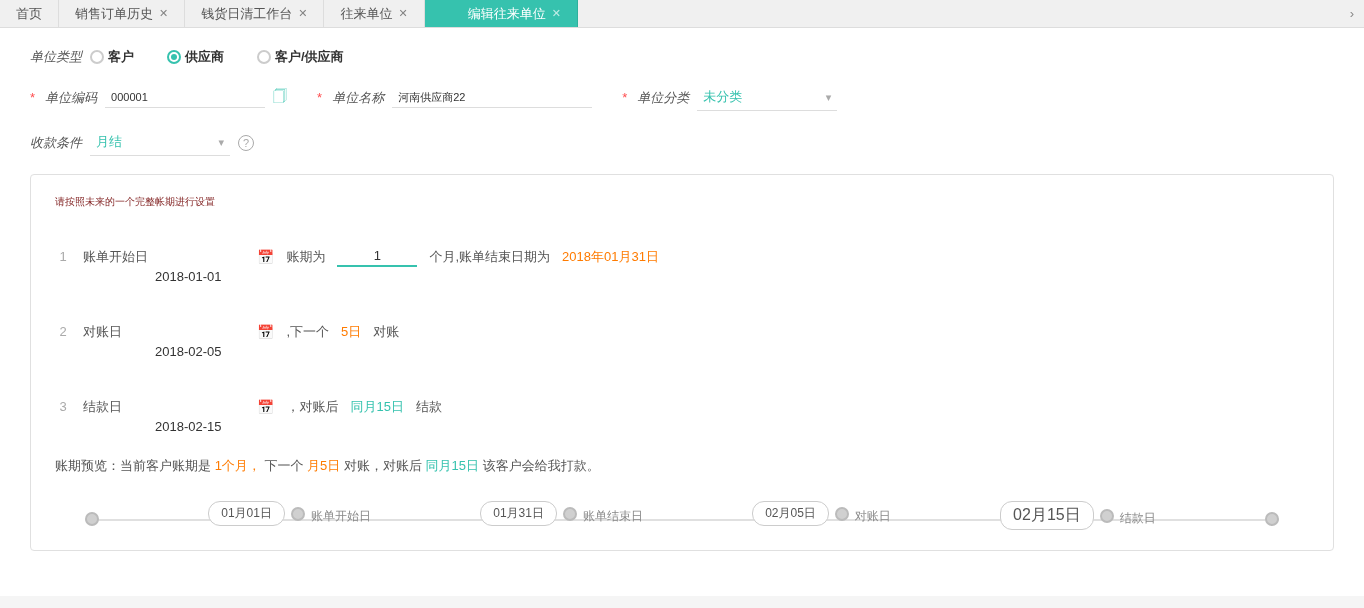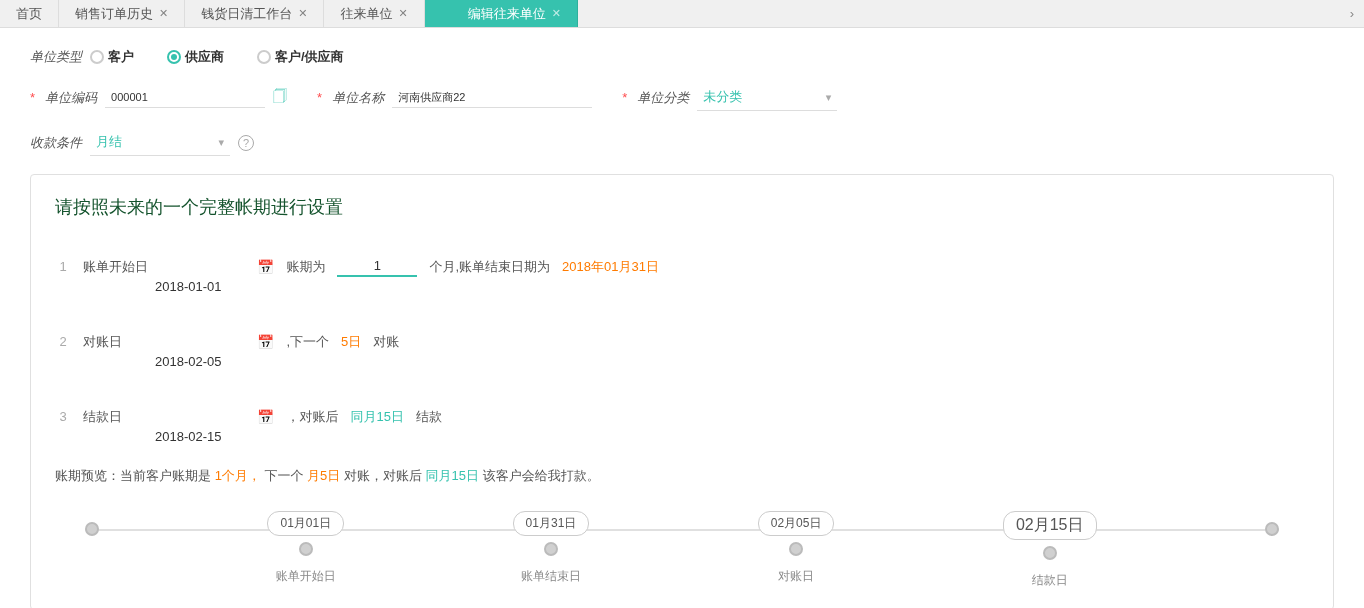--- a/index.html
+++ b/index.html
@@ -148,22 +148,22 @@
     }
 
     
     .panel-box {
       border: 1px solid #e0e0e0;
       border-radius: 4px;
       padding: 20px 24px;
       margin-top: 10px;
     }
     .panel-title {
-      font-size: 18px;
-      color: #14532d;
+      font-size: 10px;
+      color: #7f1d1d;
       margin-bottom: 20px;
     }
 
     
     .step-row {
       display: flex;
       align-items: center;
       margin-bottom: 20px;
       gap: 12px;
     }
@@ -201,21 +201,21 @@
 
     
     .summary-line {
       font-size: 13px;
       color: #555;
       margin-top: 10px;
       line-height: 1.8;
     }
     .tl-node {
       display: flex;
-      flex-direction: column;
+      flex-direction: row;
       align-items: center;
       gap: 6px;
     }
   </style>
 </head>
 <body>
 
 <div class="tab-bar">
   <div class="tab">
     <span>首页</span>

